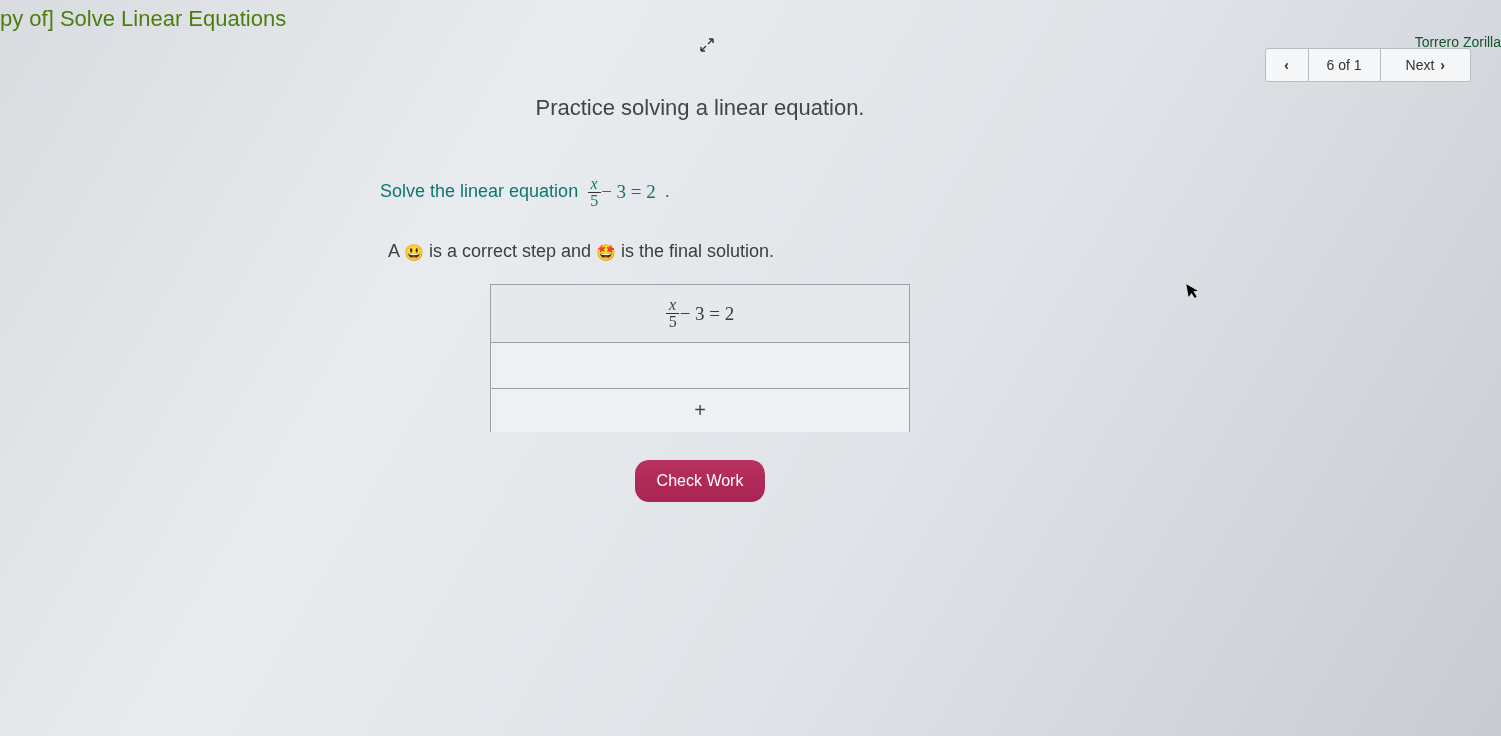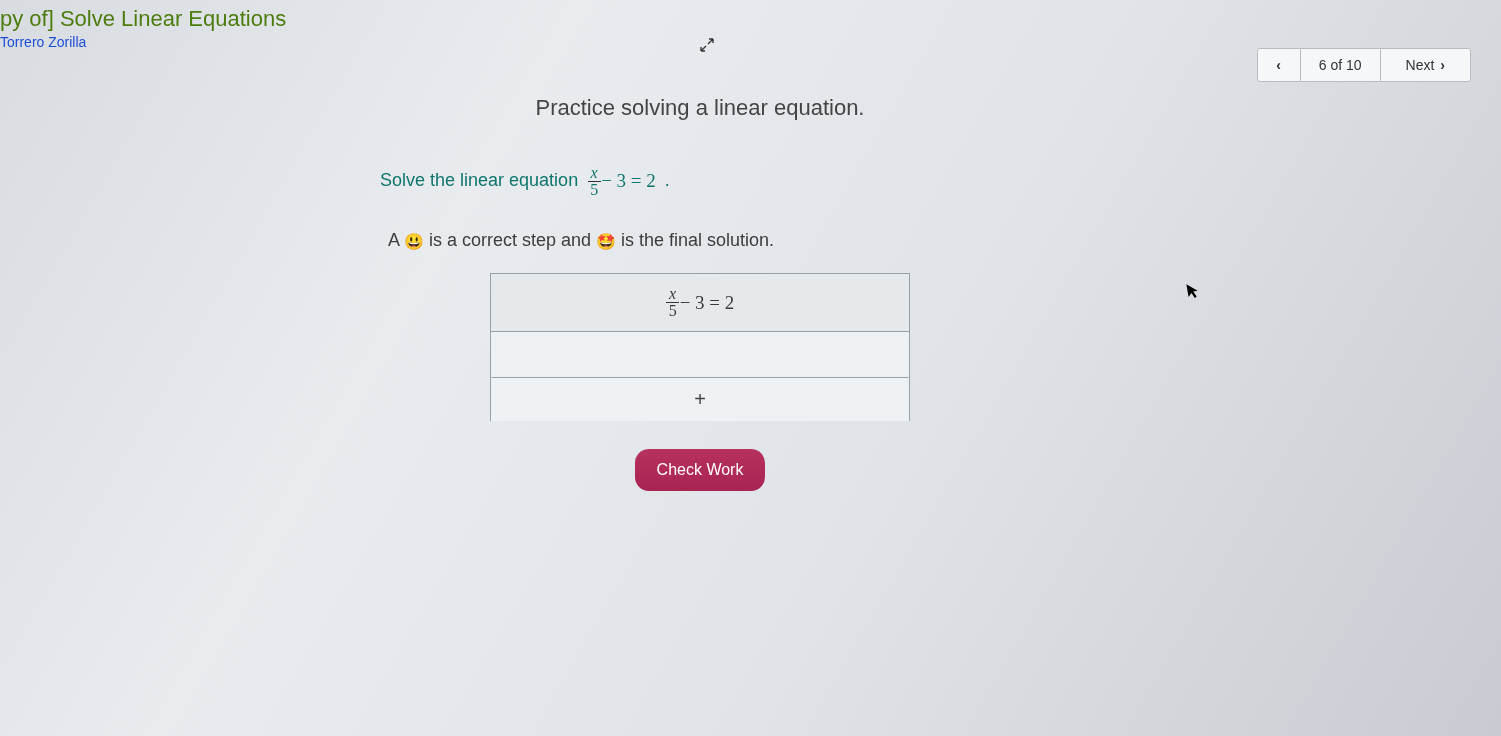--- a/index.html
+++ b/index.html
@@ -16,22 +16,23 @@
     padding: 6px 0 0 0;
   }
   .page-title {
     font-size: 22px;
     font-weight: 400;
     color: #4d7c0f;
     margin-left: 0;
   }
   .author {
     font-size: 14px;
-    color: #1d4ed8;
+    color: #14532d;
     margin-top: 2px;
+    text-align: right;
   }
   .expand-icon {
     position: absolute;
     top: 38px;
     left: 700px;
     font-size: 14px;
     color: #333;
     cursor: pointer;
   }
   .nav-controls {
@@ -72,21 +73,21 @@
     top: 95px;
     left: 380px;
     width: 640px;
     color: #3a3a3a;
   }
   .practice-heading {
     font-size: 22px;
     font-weight: 400;
     text-align: center;
     width: 540px;
-    margin: 0 auto 44px;
+    margin: 0 auto 55px;
     color: #444;
   }
   .instr {
     font-size: 18px;
     line-height: 1.6;
     color: #0f766e;
     margin-bottom: 32px;
   }
   .eq-inline {
     display: inline-flex;
@@ -178,21 +179,21 @@
 </div>
 
 <div class="expand-icon">
   <svg width="14" height="14" viewBox="0 0 14 14">
       <path d="M1 13 L6 8 M1 13 L1 9 M1 13 L5 13 M13 1 L8 6 M13 1 L9 1 M13 1 L13 5" stroke="#333" stroke-width="1.4" fill="none"></path>
     </svg>
 </div>
 
 <div class="nav-controls">
   <div class="nav-btn prev-btn">‹</div>
-  <div class="counter">6 of 10</div>
+  <div class="counter">6 of 1</div>
   <div class="nav-btn next-btn">
     <span>Next</span>
     <span class="chev">›</span>
   </div>
 </div>
 
 <div class="content">
   <div class="practice-heading">Practice solving a linear equation.</div>
 
   <div class="instr">

